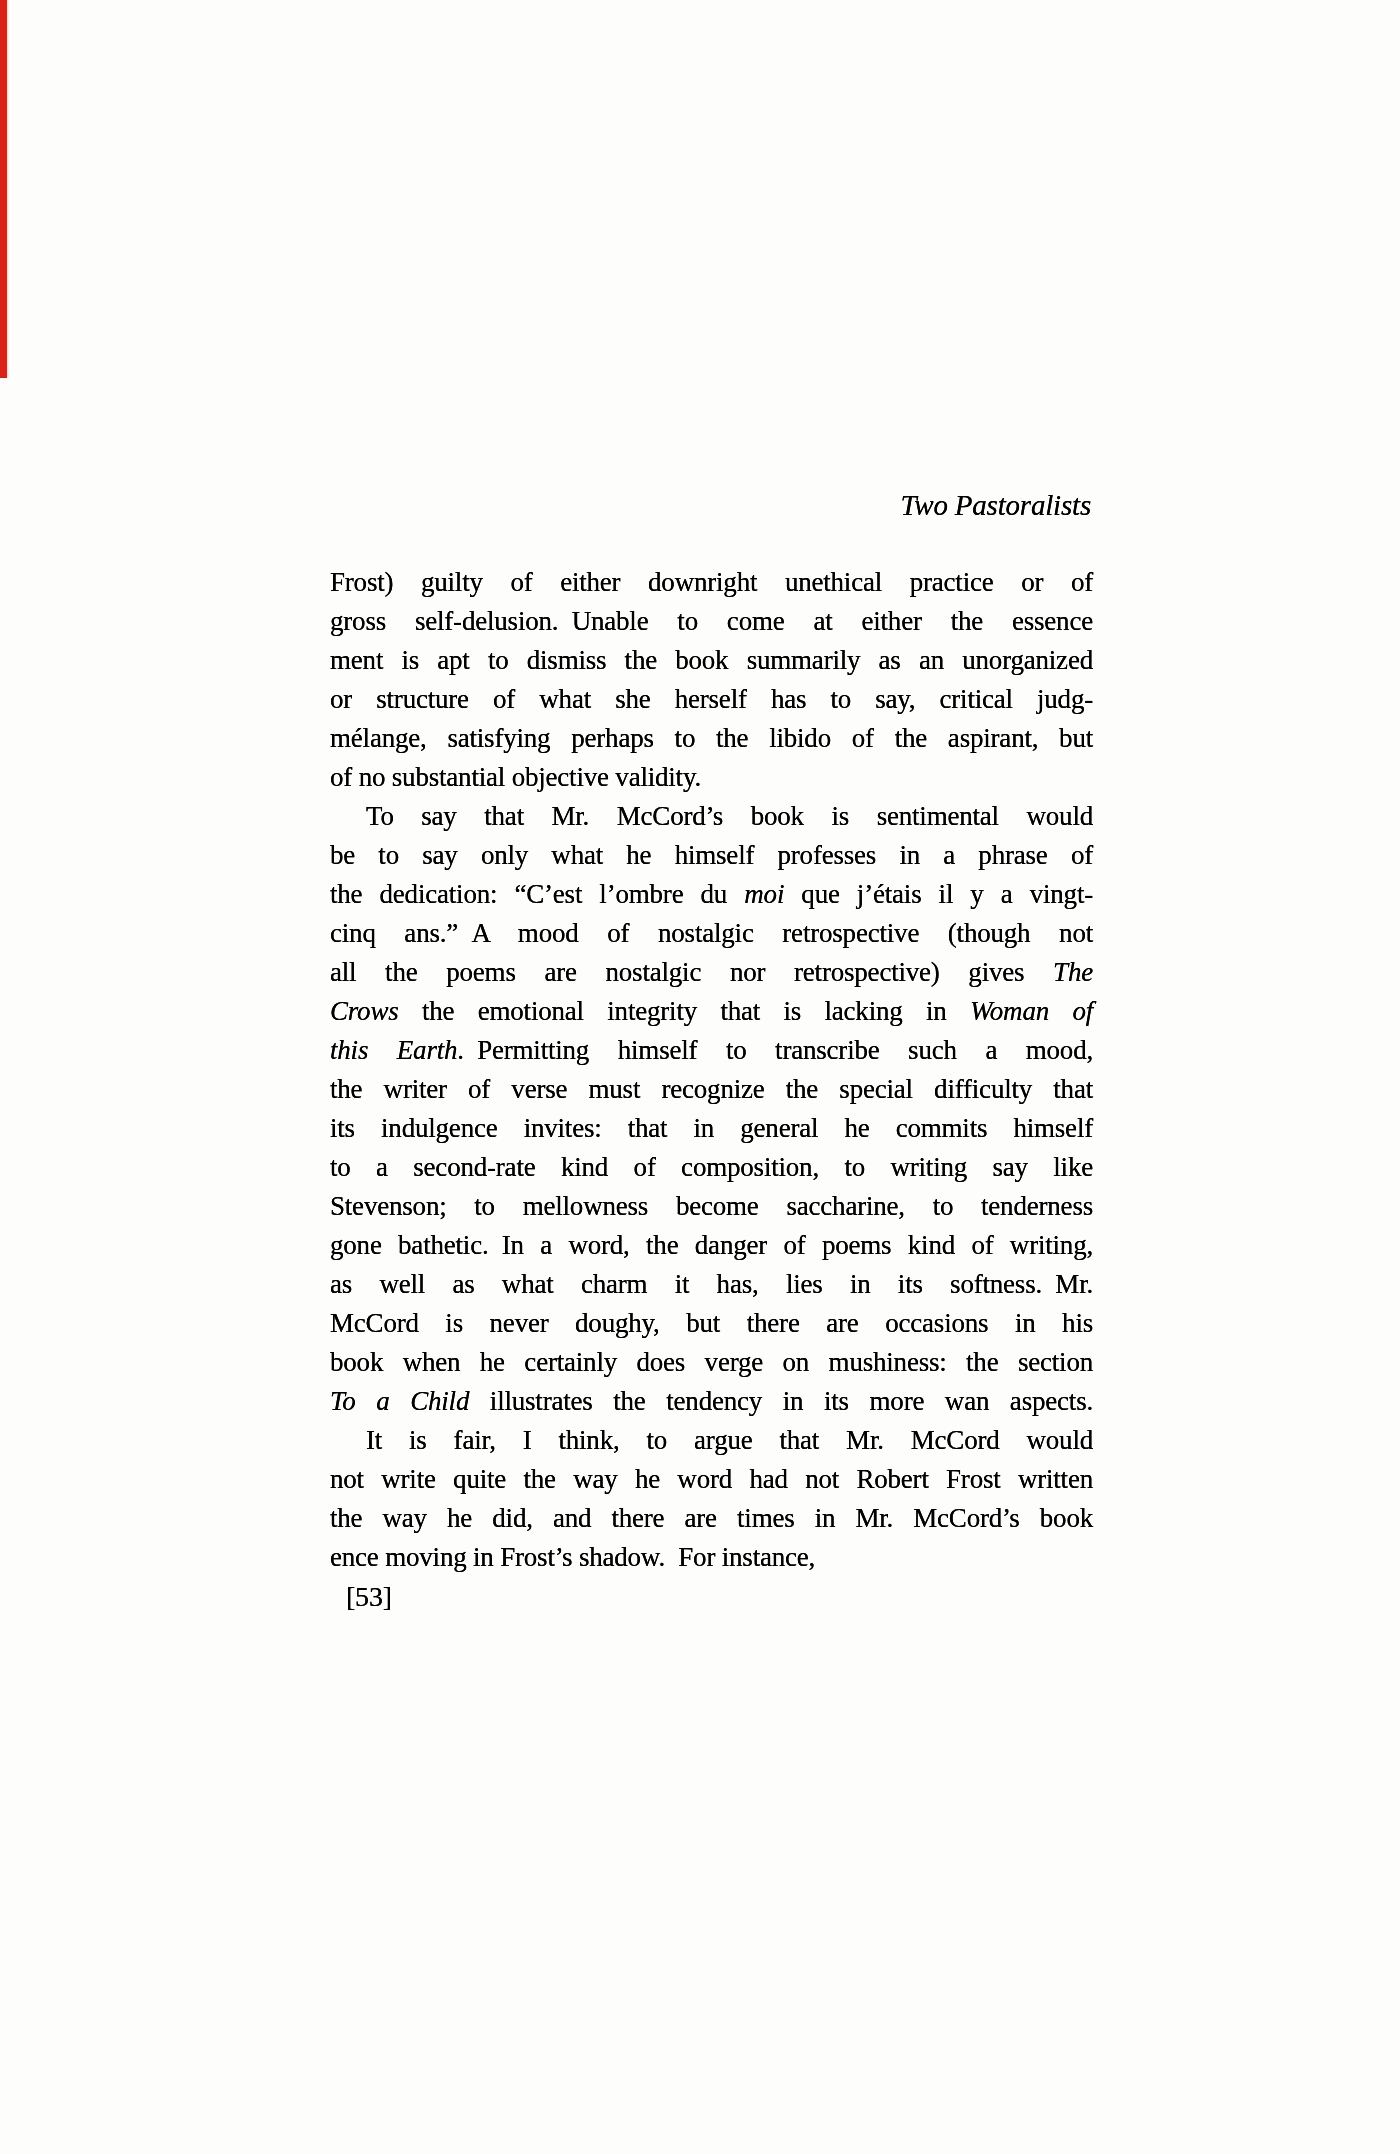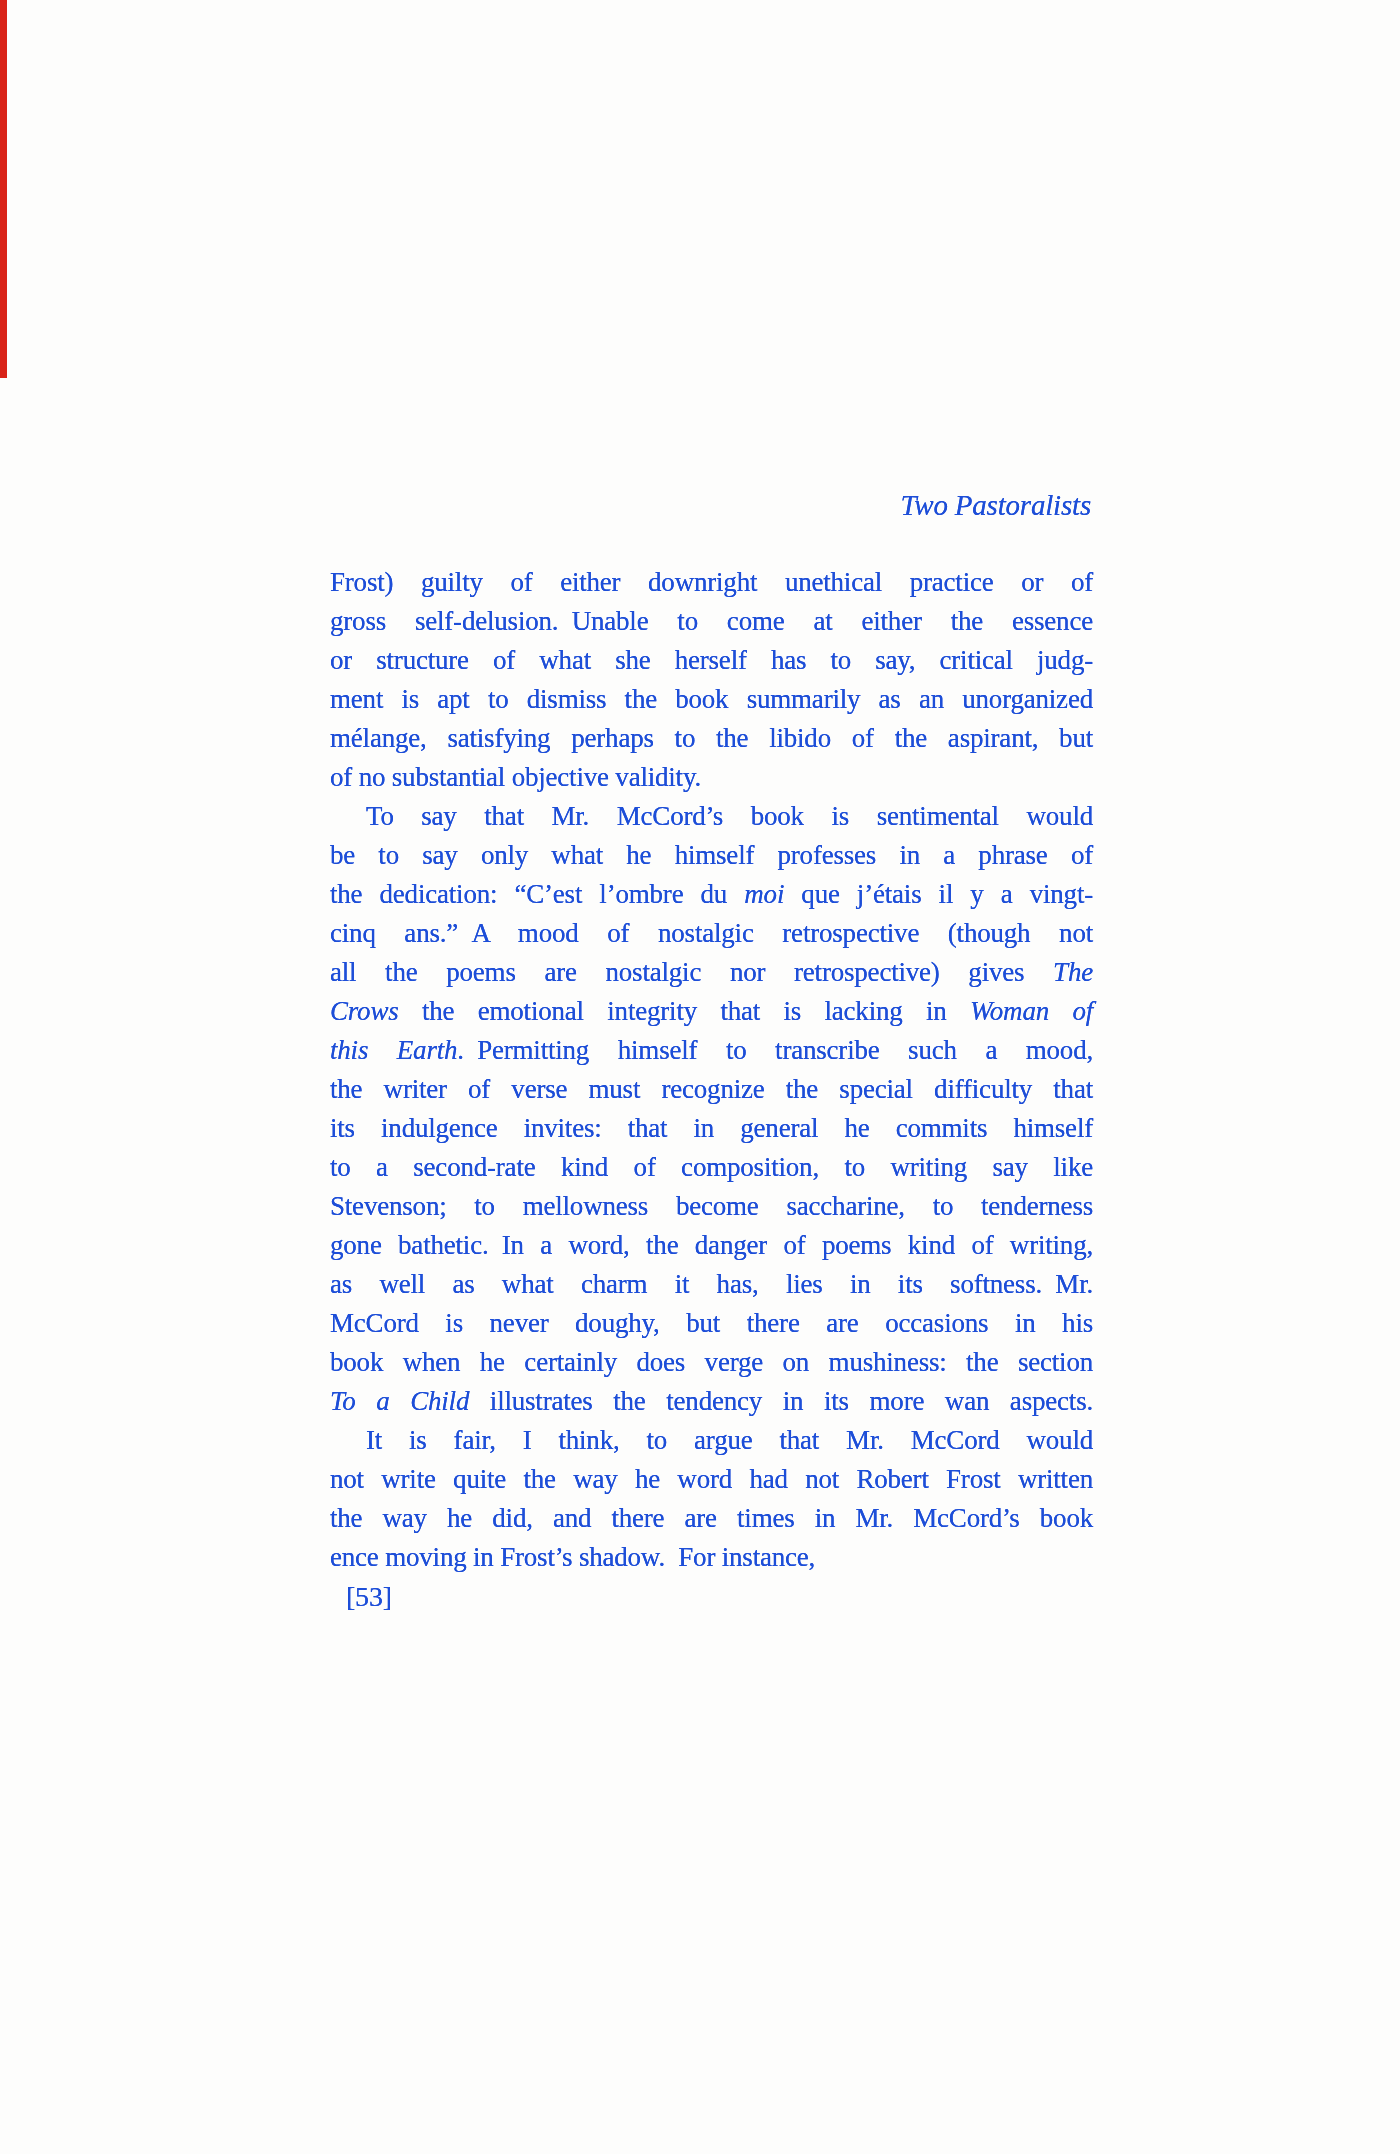--- a/index.html
+++ b/index.html
@@ -7,21 +7,21 @@
     padding: 0;
     background: #fdfdfc;
   }
   .scan-page {
     position: relative;
     width: 1400px;
     height: 2154px;
     background: #fdfdfc;
     overflow: hidden;
     font-family: "Liberation Serif", serif;
-    color: #1d4ed8;
+    color: #000000;
   }
   .edge-artifact {
     position: absolute;
     left: 0;
     top: 0;
   }
   .text-block {
     position: absolute;
     left: 330px;
     top: 486px;
@@ -66,22 +66,22 @@
 
   <div class="edge-artifact" style="background: rgb(217, 35, 24); width: 7px; height: 378px;"></div>
 
   <div class="text-block">
 
     <div class="running-head">Two Pastoralists</div>
 
     <div class="body-lines">
         <div class="line"><span>Frost) guilty of either downright unethical practice or of</span></div>
         <div class="line"><span>gross self-delusion. Unable to come at either the essence</span></div>
+        <div class="line"><span>ment is apt to dismiss the book summarily as an unorganized</span></div>
         <div class="line"><span>or structure of what she herself has to say, critical judg-</span></div>
-        <div class="line"><span>ment is apt to dismiss the book summarily as an unorganized</span></div>
         <div class="line"><span>mélange, satisfying perhaps to the libido of the aspirant, but</span></div>
         <div class="line no-j"><span>of no substantial objective validity.</span></div>
         <div class="line ind"><span>To say that Mr. McCord’s book is sentimental would</span></div>
         <div class="line"><span>be to say only what he himself professes in a phrase of</span></div>
         <div class="line"><span>the dedication: “C’est l’ombre du </span><em>moi</em><span> que j’étais il y a vingt-</span></div>
         <div class="line"><span>cinq ans.” A mood of nostalgic retrospective (though not</span></div>
         <div class="line"><span>all the poems are nostalgic nor retrospective) gives </span><em>The</em></div>
         <div class="line"><em>Crows</em><span> the emotional integrity that is lacking in </span><em>Woman of</em></div>
         <div class="line"><em>this Earth</em><span>. Permitting himself to transcribe such a mood,</span></div>
         <div class="line"><span>the writer of verse must recognize the special difficulty that</span></div>

